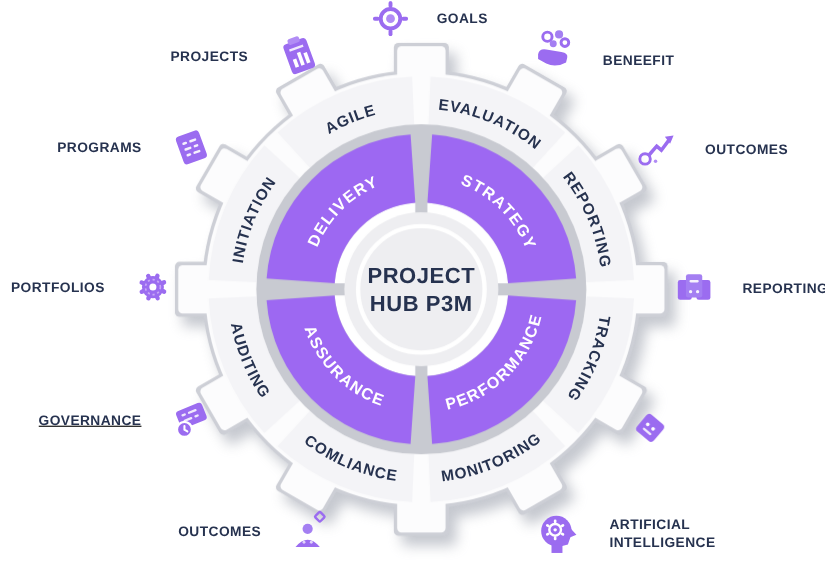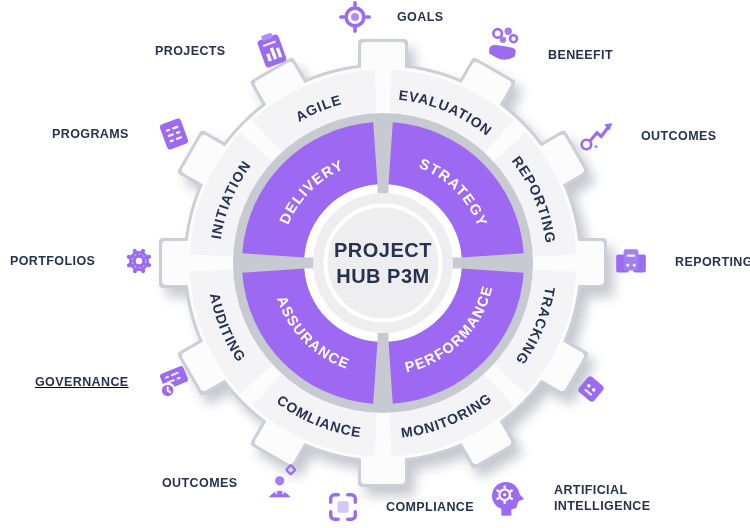--- a/index.html
+++ b/index.html
@@ -250,49 +250,35 @@
       <svg width="40" height="42" viewBox="0 0 36 38">
           <rect x="22" y="4" width="6" height="6" rx="1" transform="rotate(45 25 7)" fill="none" stroke="#9B6CF0" stroke-width="2"></rect>
           <circle cx="15" cy="17" r="4.2" fill="#A47FF2"></circle>
           <path d="M5,32 q10,-12 20,0 z" fill="#9B6CF0"></path>
           <circle cx="12" cy="28" r="1.2" fill="#fff" opacity=".7"></circle>
           <circle cx="18" cy="28" r="1.2" fill="#fff" opacity=".7"></circle>
         </svg>
     </span>
   </div>
 
-  <div class="legend" style="left:488px;top:477px;">
+  <div class="legend" style="left:488px;top:464px;">
     <span class="ic">
       <svg width="40" height="42" viewBox="0 0 36 38">
           <circle cx="16" cy="17" r="12.5" fill="#9B6CF0"></circle>
           <path d="M26,13 l6.5,7 -5,2 -2,6 -7,2 z" fill="#9B6CF0"></path>
           <rect x="12" y="28" width="9" height="7" fill="#9B6CF0"></rect>
           <circle cx="15" cy="16" r="4.8" fill="none" stroke="#fff" stroke-width="2"></circle>
           <g fill="#fff">
             <rect x="13.9" y="7.5" width="2.2" height="3" rx="1"></rect>
             <rect x="13.9" y="7.5" width="2.2" height="3" rx="1" transform="rotate(60 15 16)"></rect>
             <rect x="13.9" y="7.5" width="2.2" height="3" rx="1" transform="rotate(120 15 16)"></rect>
             <rect x="13.9" y="7.5" width="2.2" height="3" rx="1" transform="rotate(180 15 16)"></rect>
             <rect x="13.9" y="7.5" width="2.2" height="3" rx="1" transform="rotate(240 15 16)"></rect>
             <rect x="13.9" y="7.5" width="2.2" height="3" rx="1" transform="rotate(300 15 16)"></rect>
           </g>
           <circle cx="15" cy="16" r="1.4" fill="#fff"></circle>
         </svg>
     </span>
     <span class="lbl lbl-wide">ARTIFICIAL INTELLIGENCE</span>
   </div>
 
-  <div class="legend" style="left:326px;top:490px;">
-    <span class="ic">
-      <svg width="34" height="34" viewBox="0 0 36 36">
-          <g stroke="#9B6CF0" stroke-width="3.6" fill="none" stroke-linecap="round">
-            <path d="M5,13 V9 a4,4 0 0 1 4,-4 h4"></path>
-            <path d="M23,5 h4 a4,4 0 0 1 4,4 v4"></path>
-            <path d="M31,23 v4 a4,4 0 0 1 -4,4 h-4"></path>
-            <path d="M13,31 h-4 a4,4 0 0 1 -4,-4 v-4"></path>
-          </g>
-          <rect x="12" y="12" width="12" height="12" rx="2" fill="#A47FF2" opacity=".45"></rect>
-        </svg>
-    </span>
-    <span class="lbl">COMPLIANCE</span>
-  </div>
 
 </div>
 
 </body></html>

